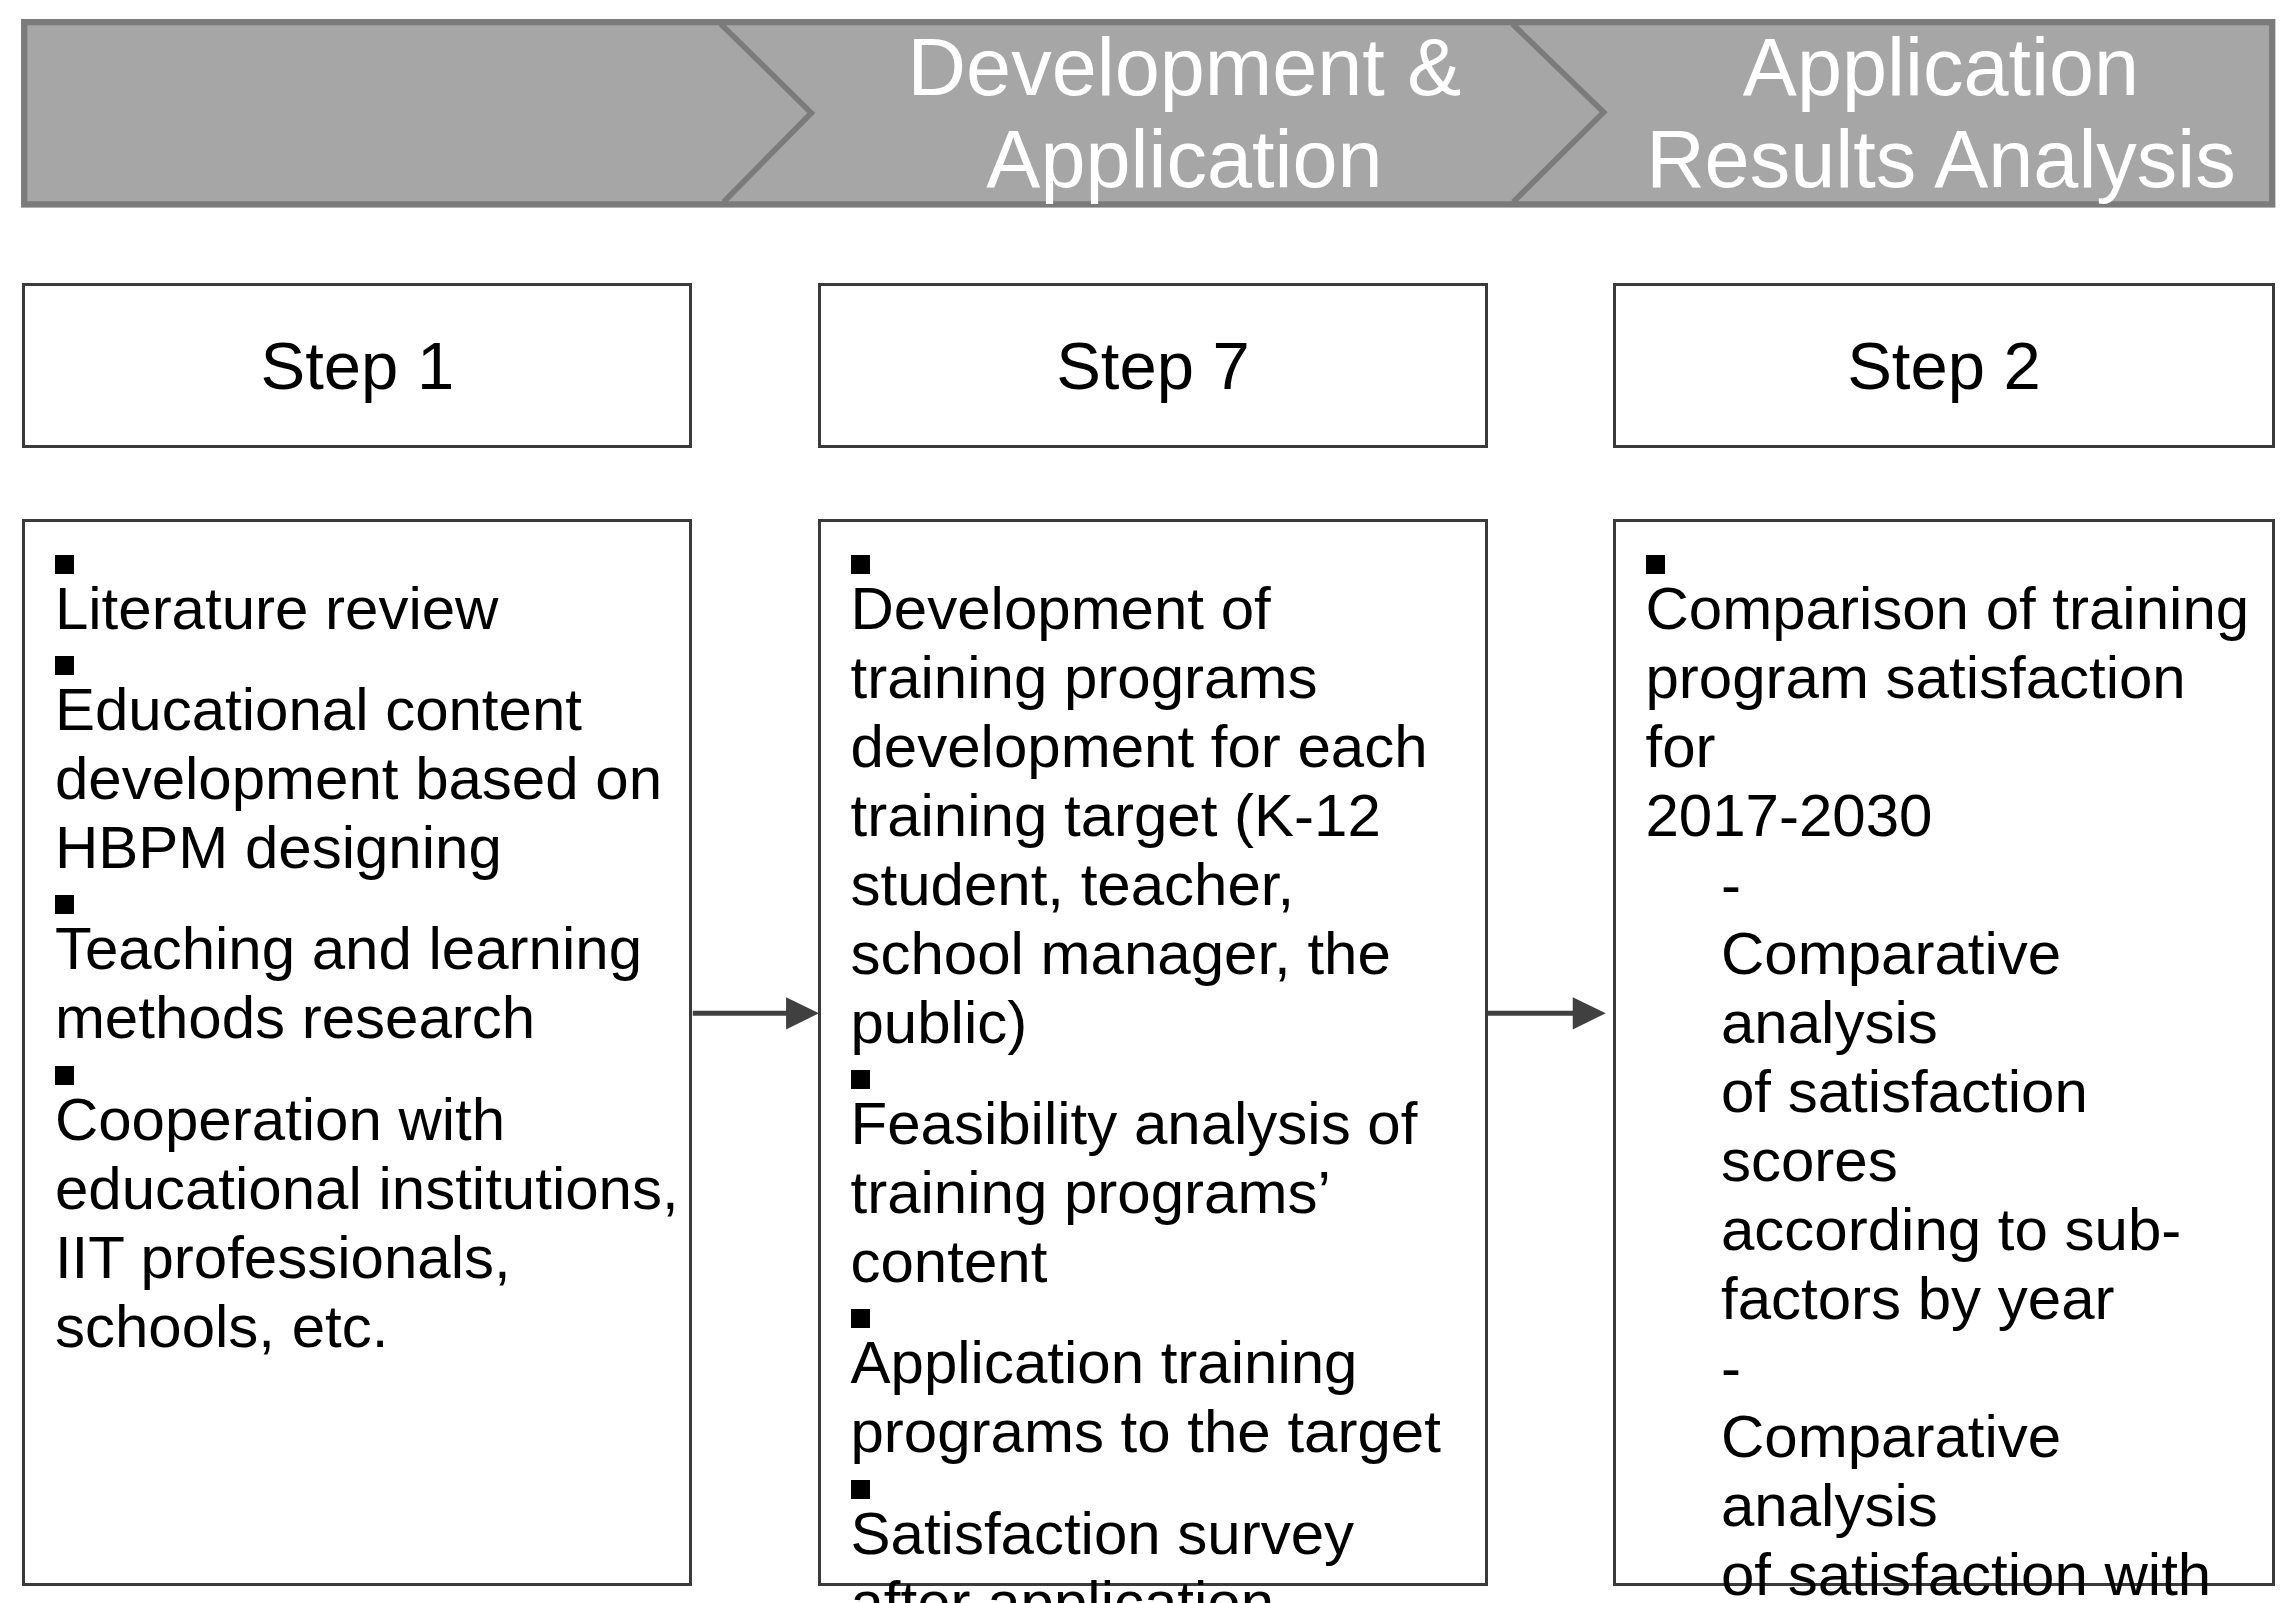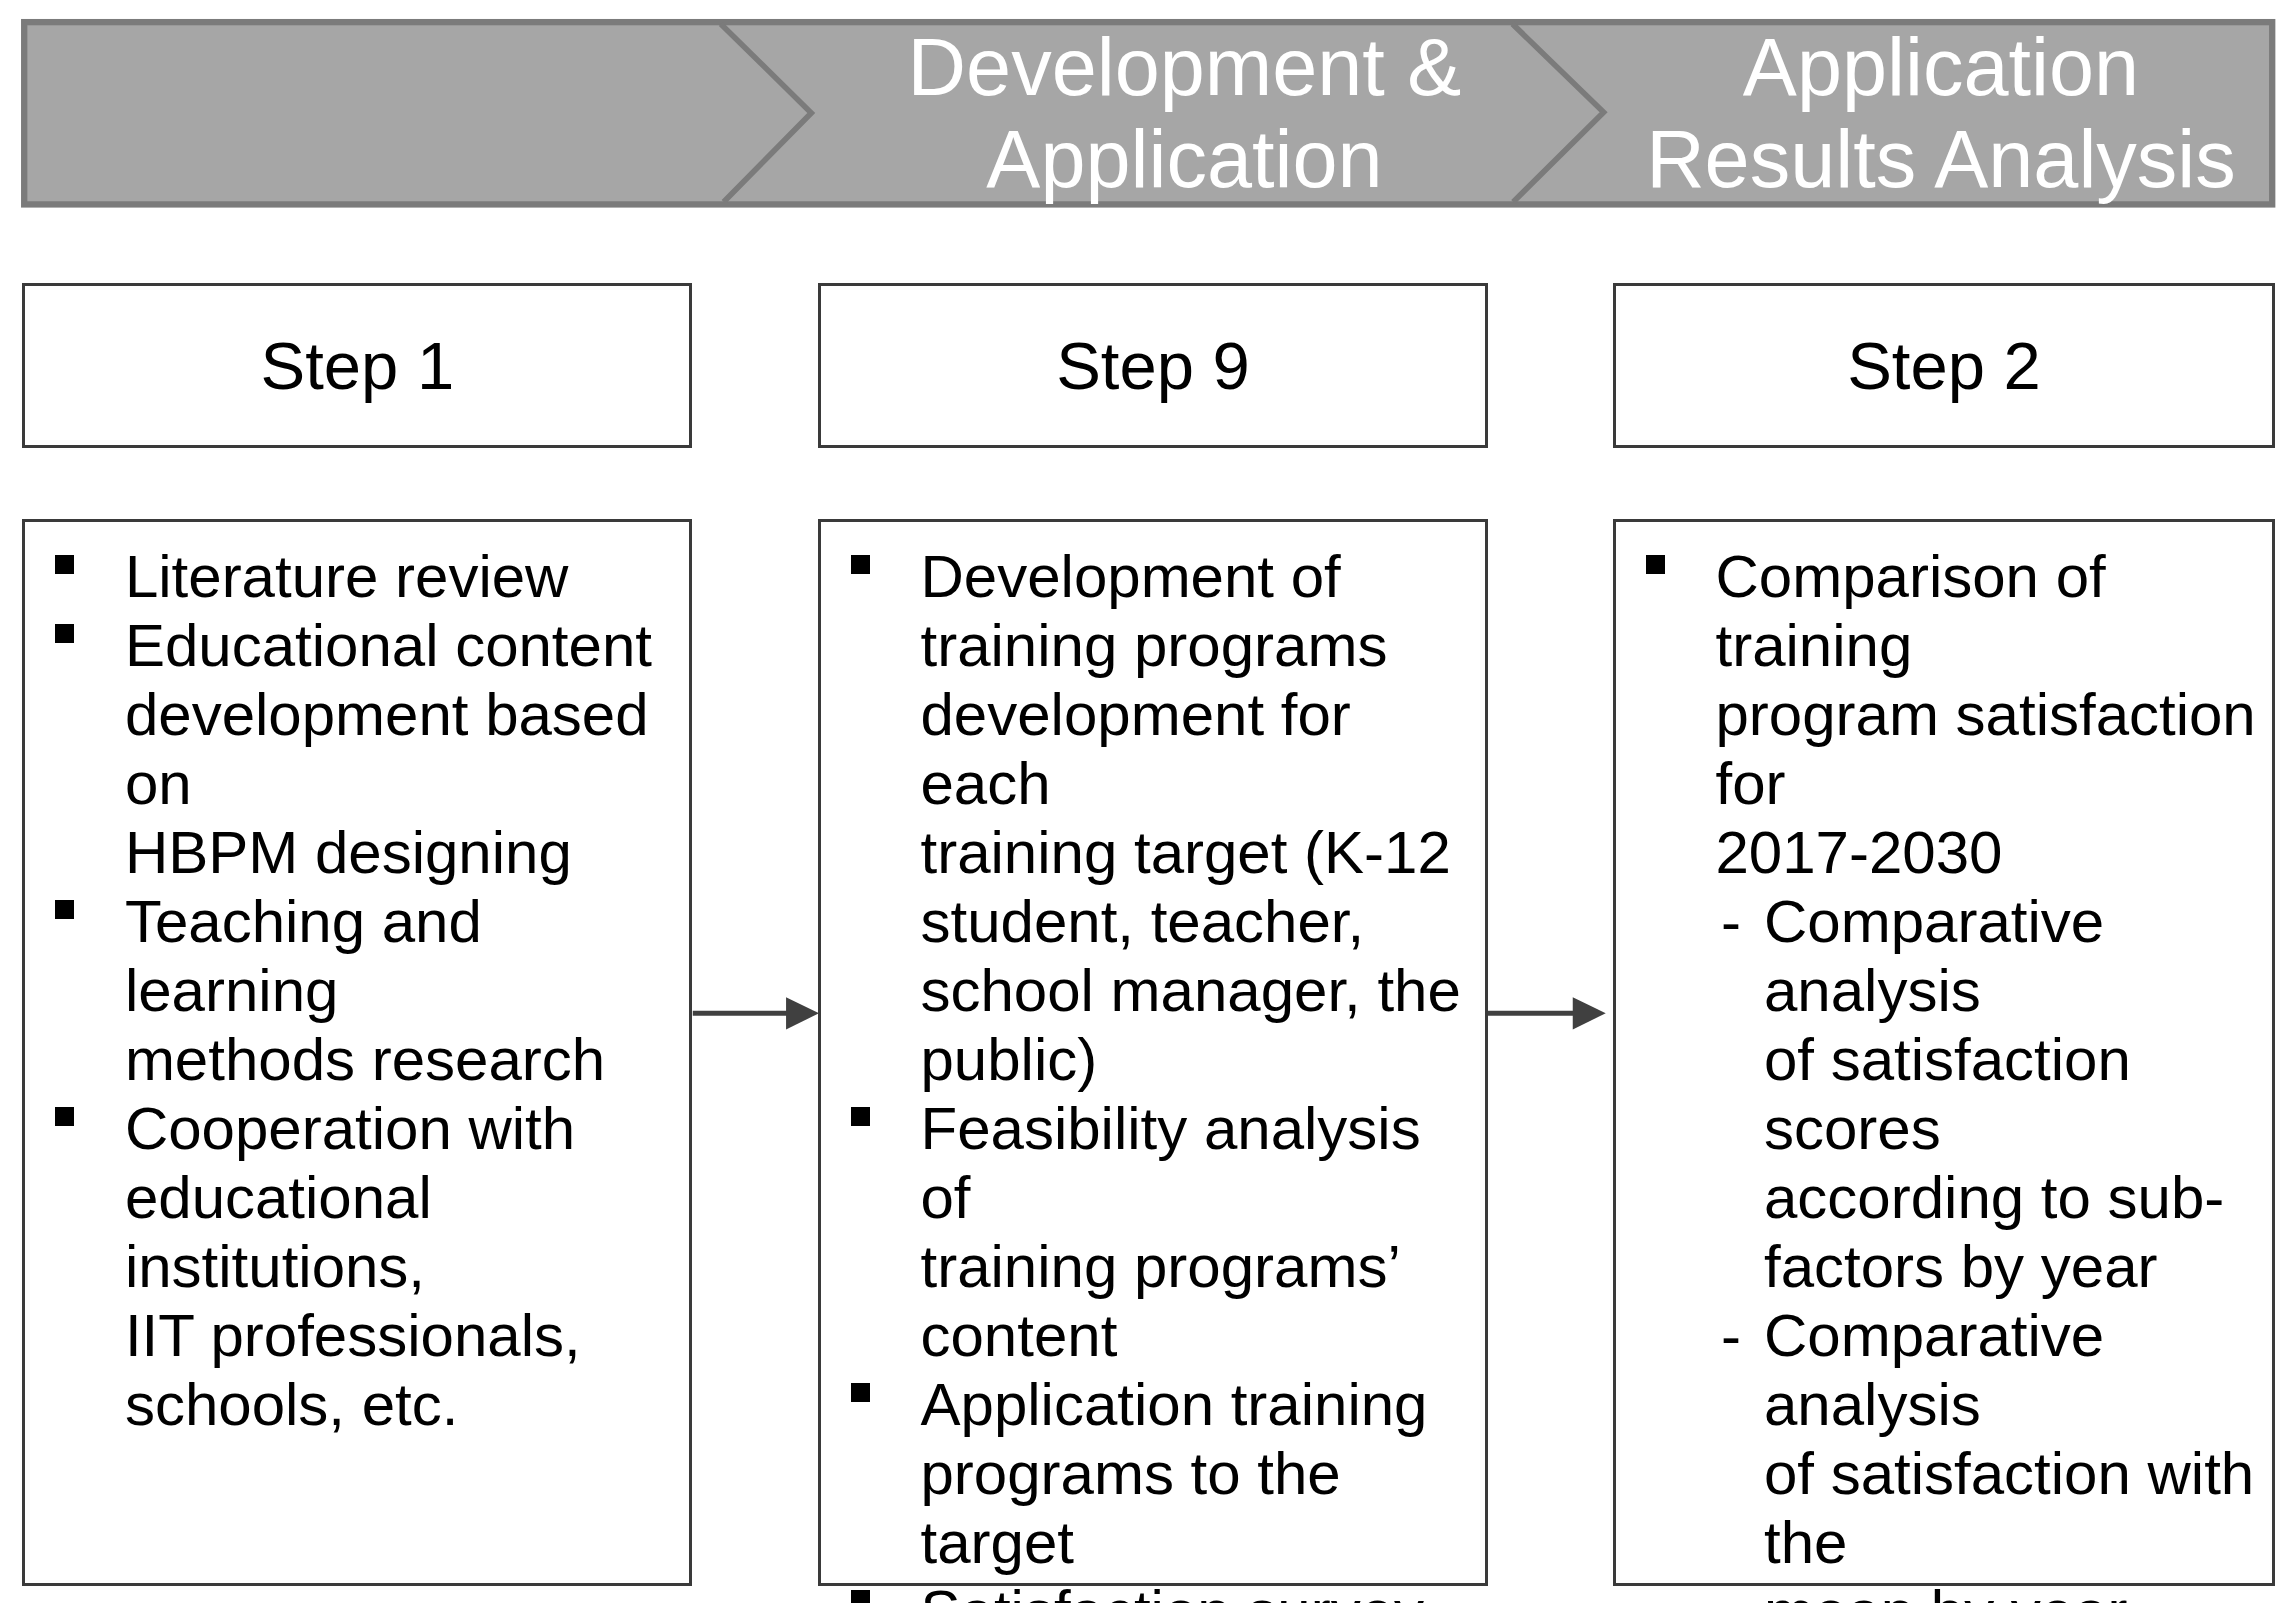--- a/index.html
+++ b/index.html
@@ -41,21 +41,21 @@
     position:absolute; top:519px; height:1067px;
     background:#ffffff; border:3.5px solid #3a3a3a;
     box-sizing:border-box;
     padding-top:19.6px;
     font-size:60px; line-height:69px;
   }
   .panel-1 { left:22.4px;   width:670px; }
   .panel-2 { left:818px; width:670px; }
   .panel-3 { left:1613px; width:662px; }
 
-  .li { display:flex; padding-left:29.5px; }
+  .li { display:flex; padding-left:29.5px;flex-direction:column; }
   .li .marker-col { flex:none; width:70px; }
   .li .sq {
     display:block; width:19px; height:19px;
     background:#000000; margin-top:13.3px;
   }
   .li .txt { flex:1; white-space:pre-line; }
 
   .li.sub { padding-left:105px; }
   .li.sub .marker-col { width:43px; }
   .li.sub .dash { display:block; }
@@ -82,21 +82,21 @@
 
   <div class="phase-title phase-2">Development &amp;
 Application</div>
   <div class="phase-title phase-3">Application
 Results Analysis</div>
 
   <div class="step-box step-1">
     <span>Step 1</span>
   </div>
   <div class="step-box step-2">
-    <span>Step 9</span>
+    <span>Step 7</span>
   </div>
   <div class="step-box step-3">
     <span>Step 2</span>
   </div>
 
   <div class="panel panel-1">
     <div class="li">
       <span class="marker-col">
           <span class="sq"></span>
         </span>

